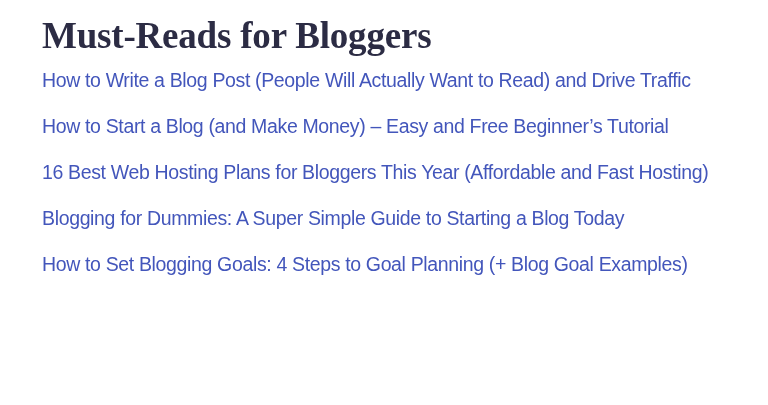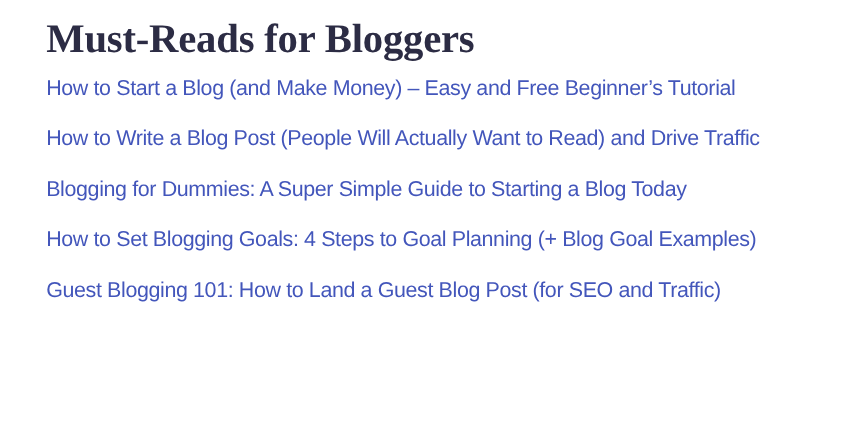--- a/index.html
+++ b/index.html
@@ -64,29 +64,29 @@
 </style>
 </head>
 <body>
 
 <div class="widget">
 
   <h2 class="widget-title">Must-Reads for Bloggers</h2>
 
   <ul class="link-list">
     <li class="link-list-item">
+      <a class="post-link" href="#">How to Write a Blog Post (People Will Actually Want to Read) and Drive Traffic</a>
+    </li>
+    <li class="link-list-item">
       <a class="post-link" href="#">How to Start a Blog (and Make Money) – Easy and Free Beginner’s Tutorial</a>
     </li>
     <li class="link-list-item">
-      <a class="post-link" href="#">How to Write a Blog Post (People Will Actually Want to Read) and Drive Traffic</a>
+      <a class="post-link" href="#">16 Best Web Hosting Plans for Bloggers This Year (Affordable and Fast Hosting)</a>
     </li>
     <li class="link-list-item">
       <a class="post-link" href="#">Blogging for Dummies: A Super Simple Guide to Starting a Blog Today</a>
     </li>
     <li class="link-list-item">
       <a class="post-link" href="#">How to Set Blogging Goals: 4 Steps to Goal Planning (+ Blog Goal Examples)</a>
     </li>
-    <li class="link-list-item">
-      <a class="post-link" href="#">Guest Blogging 101: How to Land a Guest Blog Post (for SEO and Traffic)</a>
-    </li>
   </ul>
 
 </div>
 
 </body></html>

